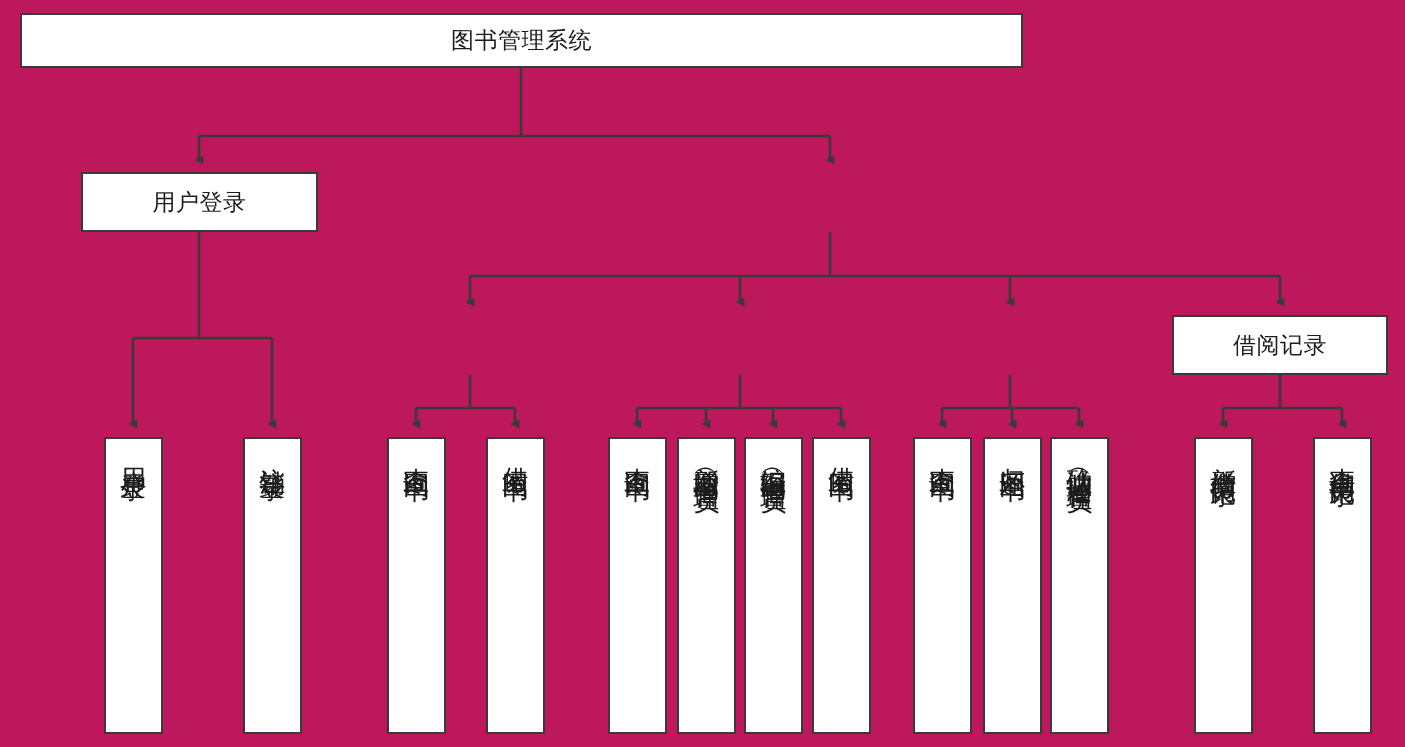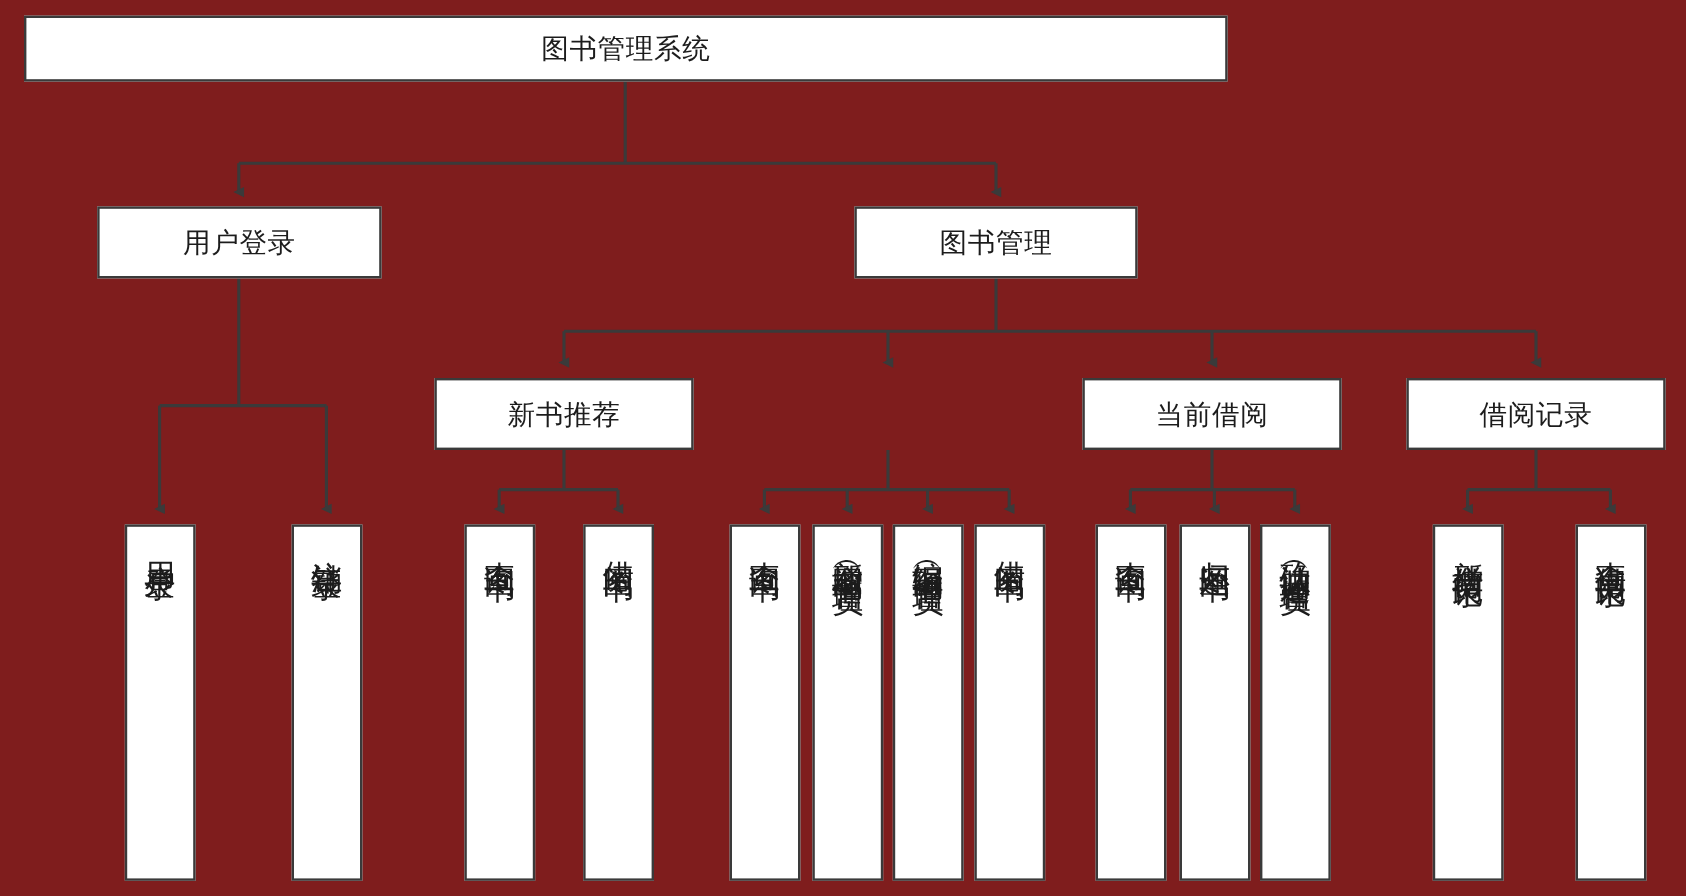--- a/index.html
+++ b/index.html
@@ -7,21 +7,21 @@
     padding: 0;
     background: #ffffff;
   }
   body {
     font-family: "Liberation Sans", "DejaVu Sans", sans-serif;
   }
   #canvas {
     position: relative;
     width: 1405px;
     height: 747px;
-    background: #7f1d1d;
+    background: #be185d;
     overflow: hidden;
   }
   #wires {
     position: absolute;
     left: 0;
     top: 0;
     width: 1405px;
     height: 747px;
     pointer-events: none;
   }
@@ -122,30 +122,21 @@
     </g>
   </svg>
 
   <div class="node horizontal" style="left:20px; top:13px; width:1003px; height:55px;">
     <span class="label">图书管理系统</span>
   </div>
 
   <div class="node horizontal" style="left:81px; top:172px; width:237px; height:60px;">
     <span class="label">用户登录</span>
   </div>
-  <div class="node horizontal" style="left:712px; top:172px; width:236px; height:60px;">
-    <span class="label">图书管理</span>
-  </div>
 
-  <div class="node horizontal" style="left:362px; top:315px; width:216px; height:60px;">
-    <span class="label">新书推荐</span>
-  </div>
-  <div class="node horizontal" style="left:902px; top:315px; width:216px; height:60px;">
-    <span class="label">当前借阅</span>
-  </div>
   <div class="node horizontal" style="left:1172px; top:315px; width:216px; height:60px;">
     <span class="label">借阅记录</span>
   </div>
 
   <div class="node vertical" style="left:104px; top:437px; width:59px; height:297px;">
     <span class="label">用户登录</span>
   </div>
   <div class="node vertical" style="left:243px; top:437px; width:59px; height:297px;">
     <span class="label">注销登录</span>
   </div>

